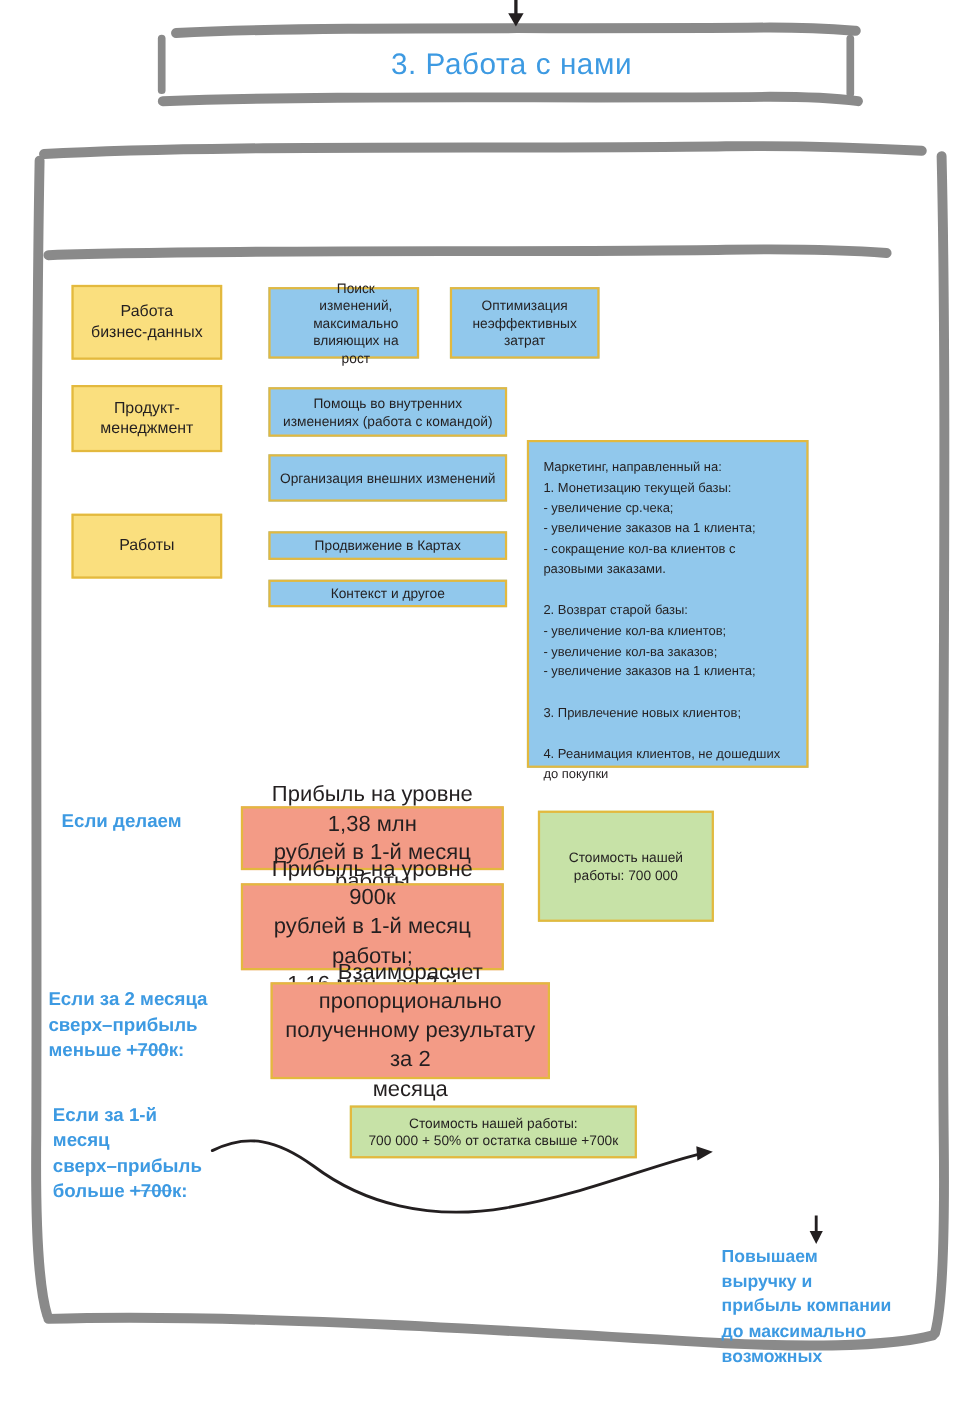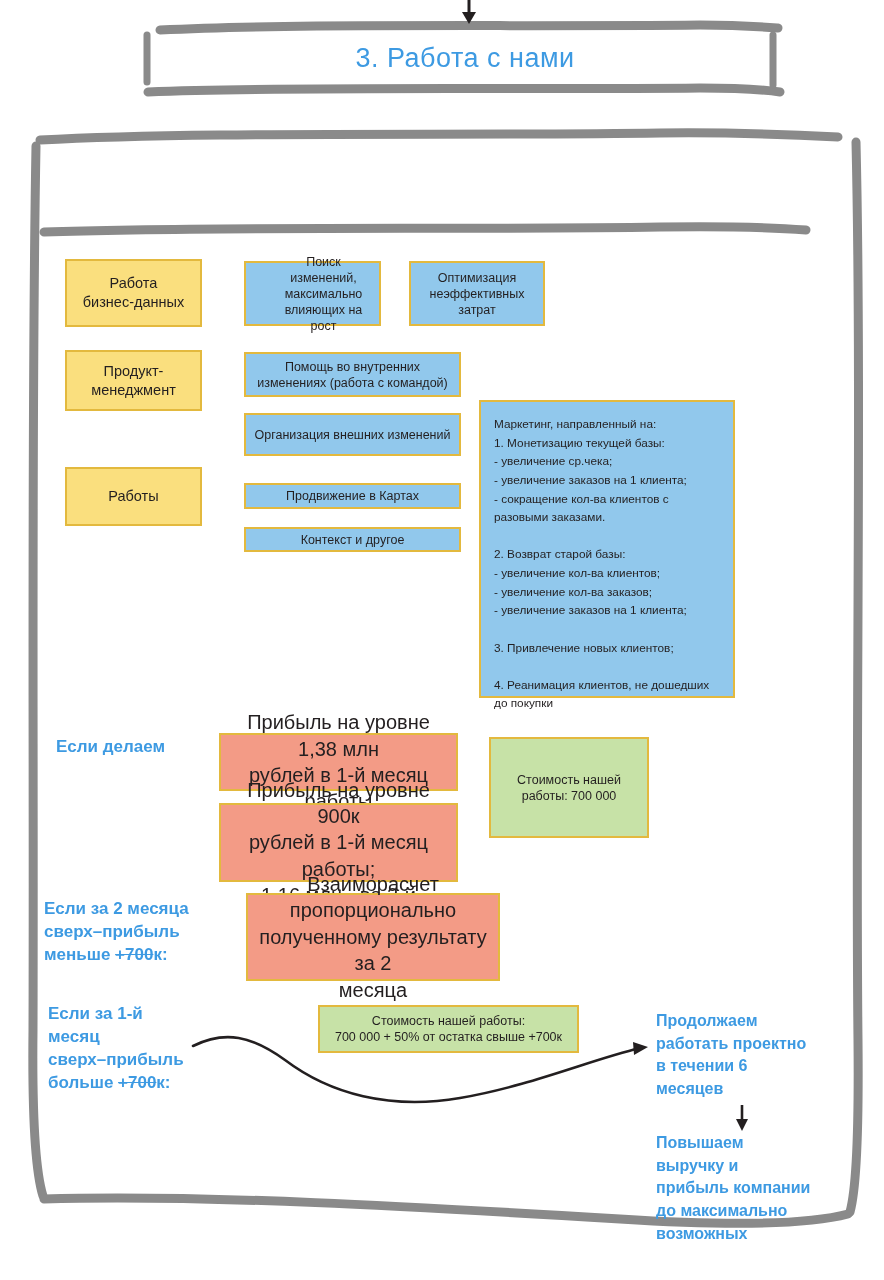--- a/index.html
+++ b/index.html
@@ -220,24 +220,20 @@
   <div class="abs cond-label" style="left:48px; top:1003px; width:190px;">
     <span>Если за </span><span>1</span><span style="white-space:pre-line;">-й
 месяц
 сверх–прибыль
 больше </span><span class="strike">+700</span><span>к:</span>
   </div>
 
   <div class="abs box box-green" style="left:318px; top:1005px; width:261px; height:48px; white-space:pre-line;">Стоимость нашей работы:
 700 000 + 50% от остатка свыше +700к</div>
 
-  <div class="abs outcome" style="left:656px; top:1010px; white-space:pre-line;">Продолжаем
-работать проектно
-в течении 6
-месяцев</div>
 
   <div class="abs outcome" style="left:656px; top:1132px; white-space:pre-line;">Повышаем
 выручку и
 прибыль компании
 до максимально
 возможных</div>
 
 </div>
 
 </body></html>

